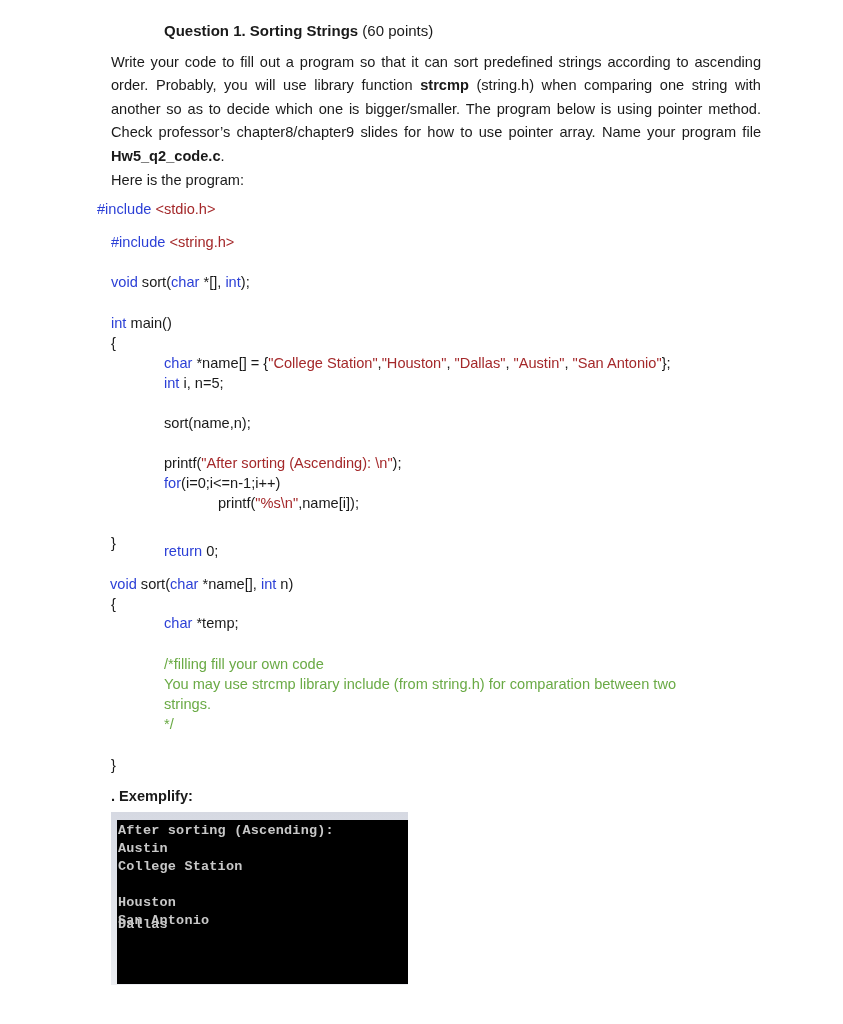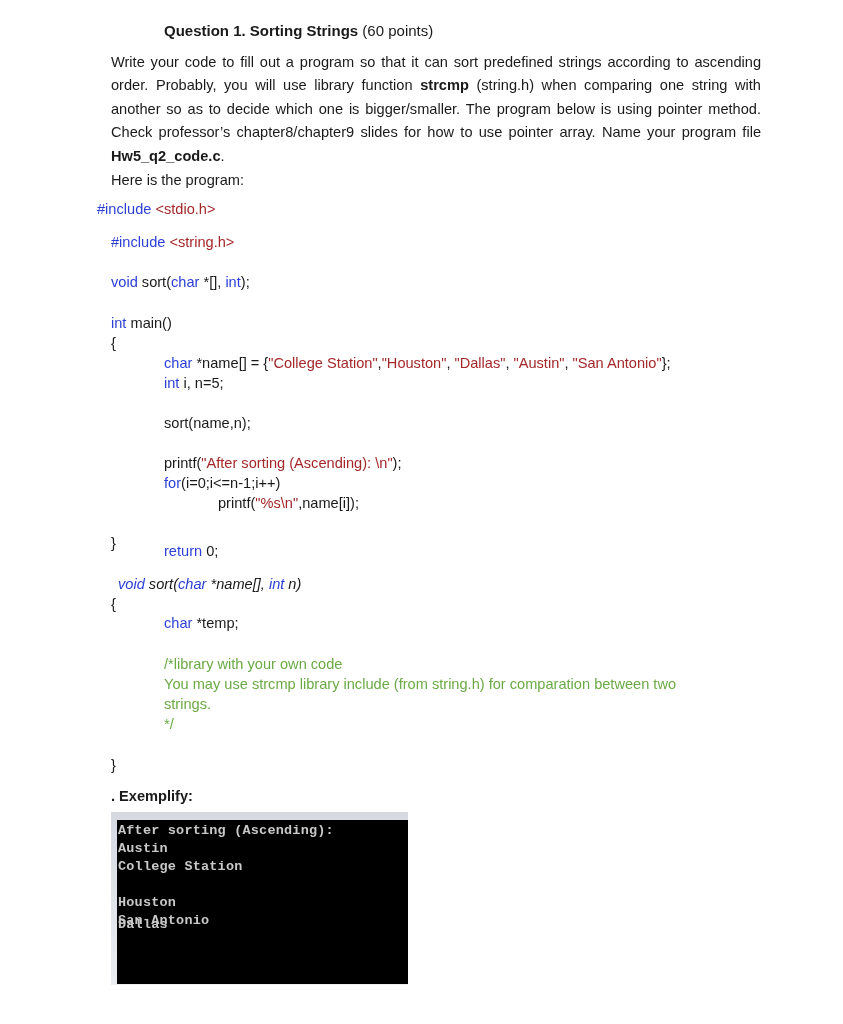--- a/index.html
+++ b/index.html
@@ -61,27 +61,27 @@
 <div class="abs line" style="left:164px; top:453px;"><span>printf(</span><span class="str">"After sorting (Ascending): \n"</span><span>);</span></div>
 
 <div class="abs line" style="left:164px; top:473px;"><span class="kw">for</span><span>(i=0;i&lt;=n-1;i++)</span></div>
 
 <div class="abs line" style="left:218px; top:493px;"><span>printf(</span><span class="str">"%s\n"</span><span>,name[i]);</span></div>
 
 <div class="abs line" style="left:164px; top:513px;margin-top:28px;"><span class="kw">return</span><span> 0;</span></div>
 
 <div class="abs line" style="left:111px; top:533px;">}</div>
 
-<div class="abs line" style="left:118px; top:574px;font-style:italic;"><span class="kw">void</span><span> sort(</span><span class="kw">char</span><span> *name[], </span><span class="kw">int</span><span> n)</span></div>
+<div class="abs line" style="left:110px; top:574px;"><span class="kw">void</span><span> sort(</span><span class="kw">char</span><span> *name[], </span><span class="kw">int</span><span> n)</span></div>
 
 <div class="abs line" style="left:111px; top:594px;">{</div>
 
 <div class="abs line" style="left:164px; top:613px;"><span class="kw">char</span><span> *temp;</span></div>
 
-<div class="abs line cm" style="left:164px; top:654px;">/*library with your own code</div>
+<div class="abs line cm" style="left:164px; top:654px;">/*filling fill your own code</div>
 <div class="abs line cm" style="left:164px; top:674px;">You may use strcmp library include (from string.h) for comparation between two</div>
 <div class="abs line cm" style="left:164px; top:694px;">strings.</div>
 <div class="abs line cm" style="left:164px; top:714px;">*/</div>
 
 <div class="abs line" style="left:111px; top:755px;">}</div>
 
 <div class="abs line exemplify" style="left:111px; top:786px;">. Exemplify:</div>
 
 <div class="term-frame"></div>
 <div class="term"></div>

